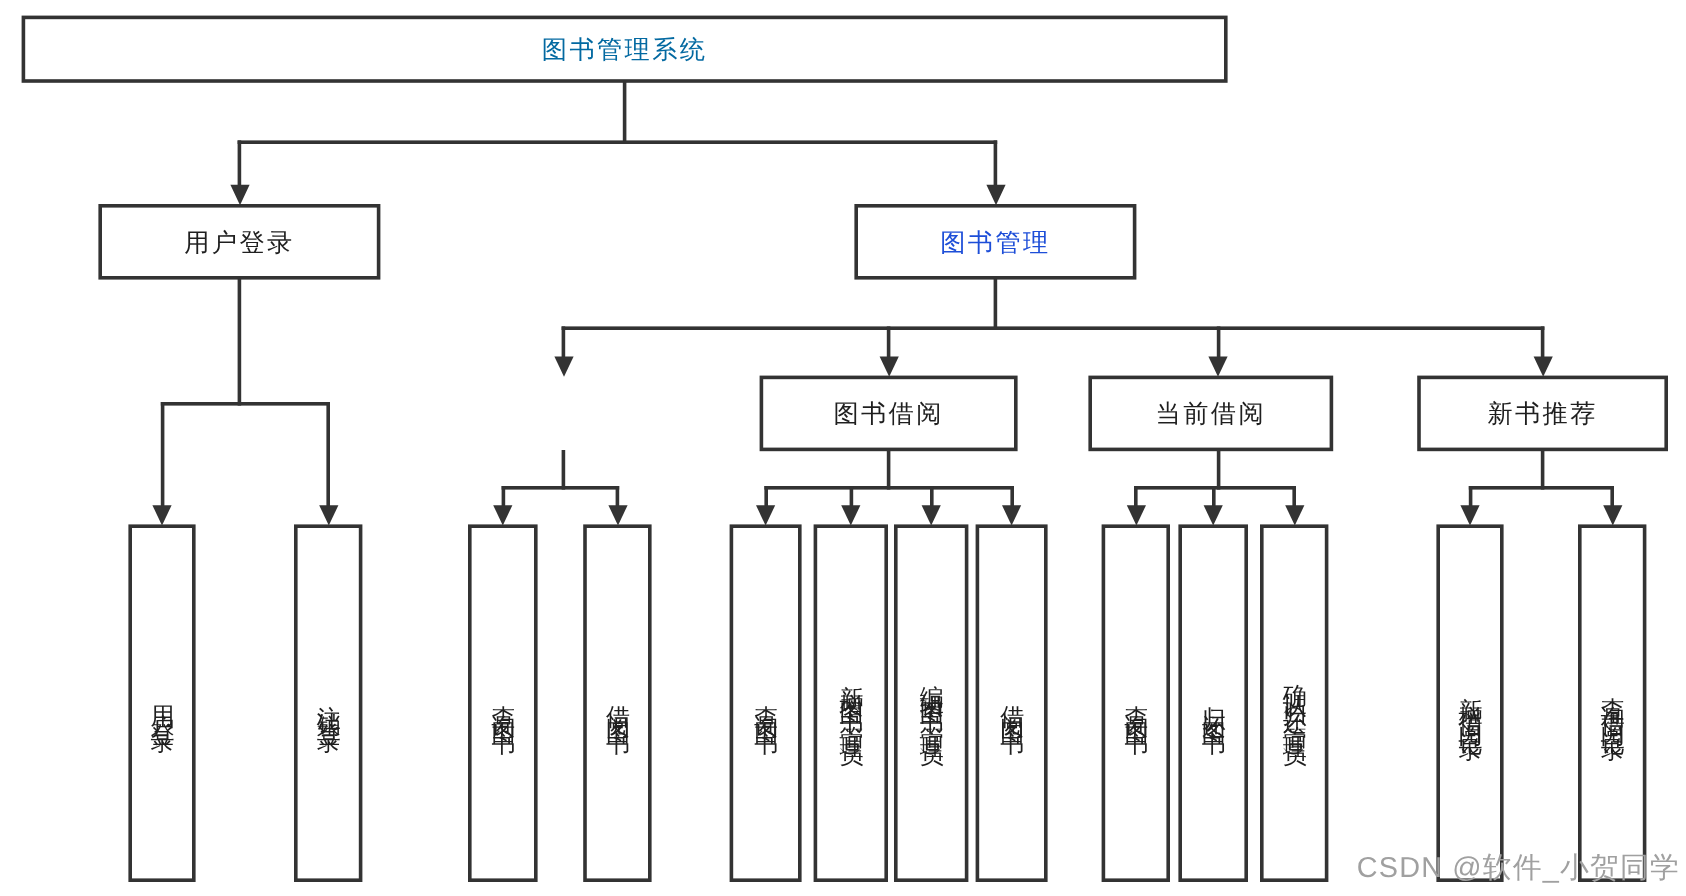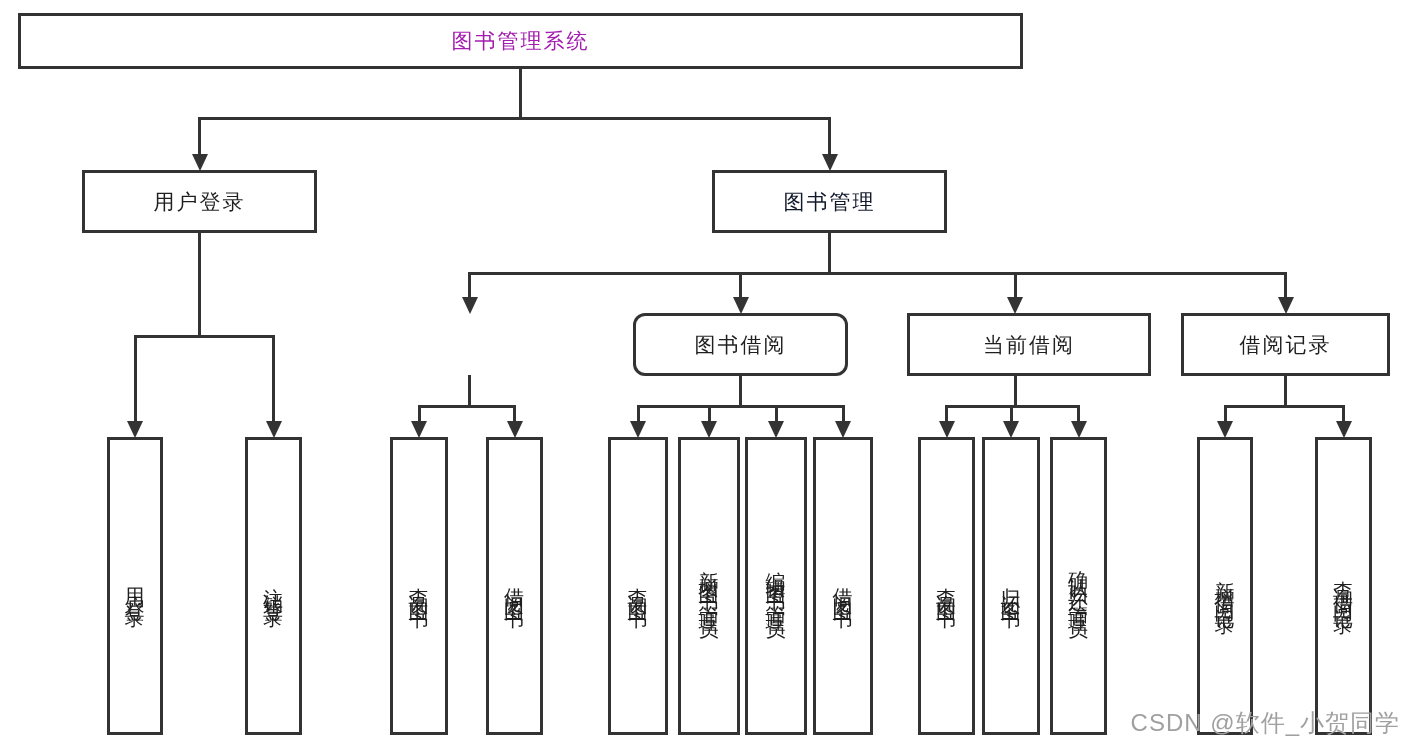--- a/index.html
+++ b/index.html
@@ -53,37 +53,37 @@
     color: var(--watermark-color, #a0a0a0);
     z-index: 5;
     white-space: nowrap;
   }
 </style>
 </head>
 <body>
 
 <div class="stage" id="stage" style="--line-color: #333333; --watermark-color: #a0a0a0; background: rgb(255, 255, 255);">
   <div class="watermark">CSDN @软件_小贺同学</div>
-<div class="node horizontal" style="left: 18px; top: 13px; width: 1005px; height: 56px; color: #a21caf; text-align: right;">
+<div class="node horizontal" style="left: 18px; top: 13px; width: 1005px; height: 56px; color: #0369a1; text-align: right;">
       <span class="label">图书管理系统</span>
     </div>
     <div class="node horizontal" style="left: 82px; top: 170px; width: 235px; height: 63px; color: rgb(31, 31, 31);">
       <span class="label">用户登录</span>
     </div>
-    <div class="node horizontal" style="left: 712px; top: 170px; width: 235px; height: 63px; color: #0f172a;">
+    <div class="node horizontal" style="left: 712px; top: 170px; width: 235px; height: 63px; color: #1d4ed8;">
       <span class="label">图书管理</span>
     </div>
-    <div class="node horizontal" style="left: 633px; top: 313px; width: 215px; height: 63px; color: rgb(31, 31, 31); border-radius: 12px;">
+    <div class="node horizontal" style="left: 633px; top: 313px; width: 215px; height: 63px; color: rgb(31, 31, 31);">
       <span class="label">图书借阅</span>
     </div>
-    <div class="node horizontal" style="left: 907px; top: 313px; width: 244px; height: 63px; color: rgb(31, 31, 31);">
+    <div class="node horizontal" style="left: 907px; top: 313px; width: 204px; height: 63px; color: rgb(31, 31, 31);">
       <span class="label">当前借阅</span>
     </div>
     <div class="node horizontal" style="left: 1181px; top: 313px; width: 209px; height: 63px; color: rgb(31, 31, 31);">
-      <span class="label">借阅记录</span>
+      <span class="label">新书推荐</span>
     </div>
     <div class="node vertical" style="left: 107px; top: 437px; width: 56px; height: 298px; color: rgb(31, 31, 31);">
       <span class="label">用户登录</span>
     </div>
     <div class="node vertical" style="left: 245px; top: 437px; width: 57px; height: 298px; color: rgb(31, 31, 31);">
       <span class="label">注销登录</span>
     </div>
     <div class="node vertical" style="left: 390px; top: 437px; width: 58px; height: 298px; color: rgb(31, 31, 31);">
       <span class="label">查询图书</span>
     </div>

